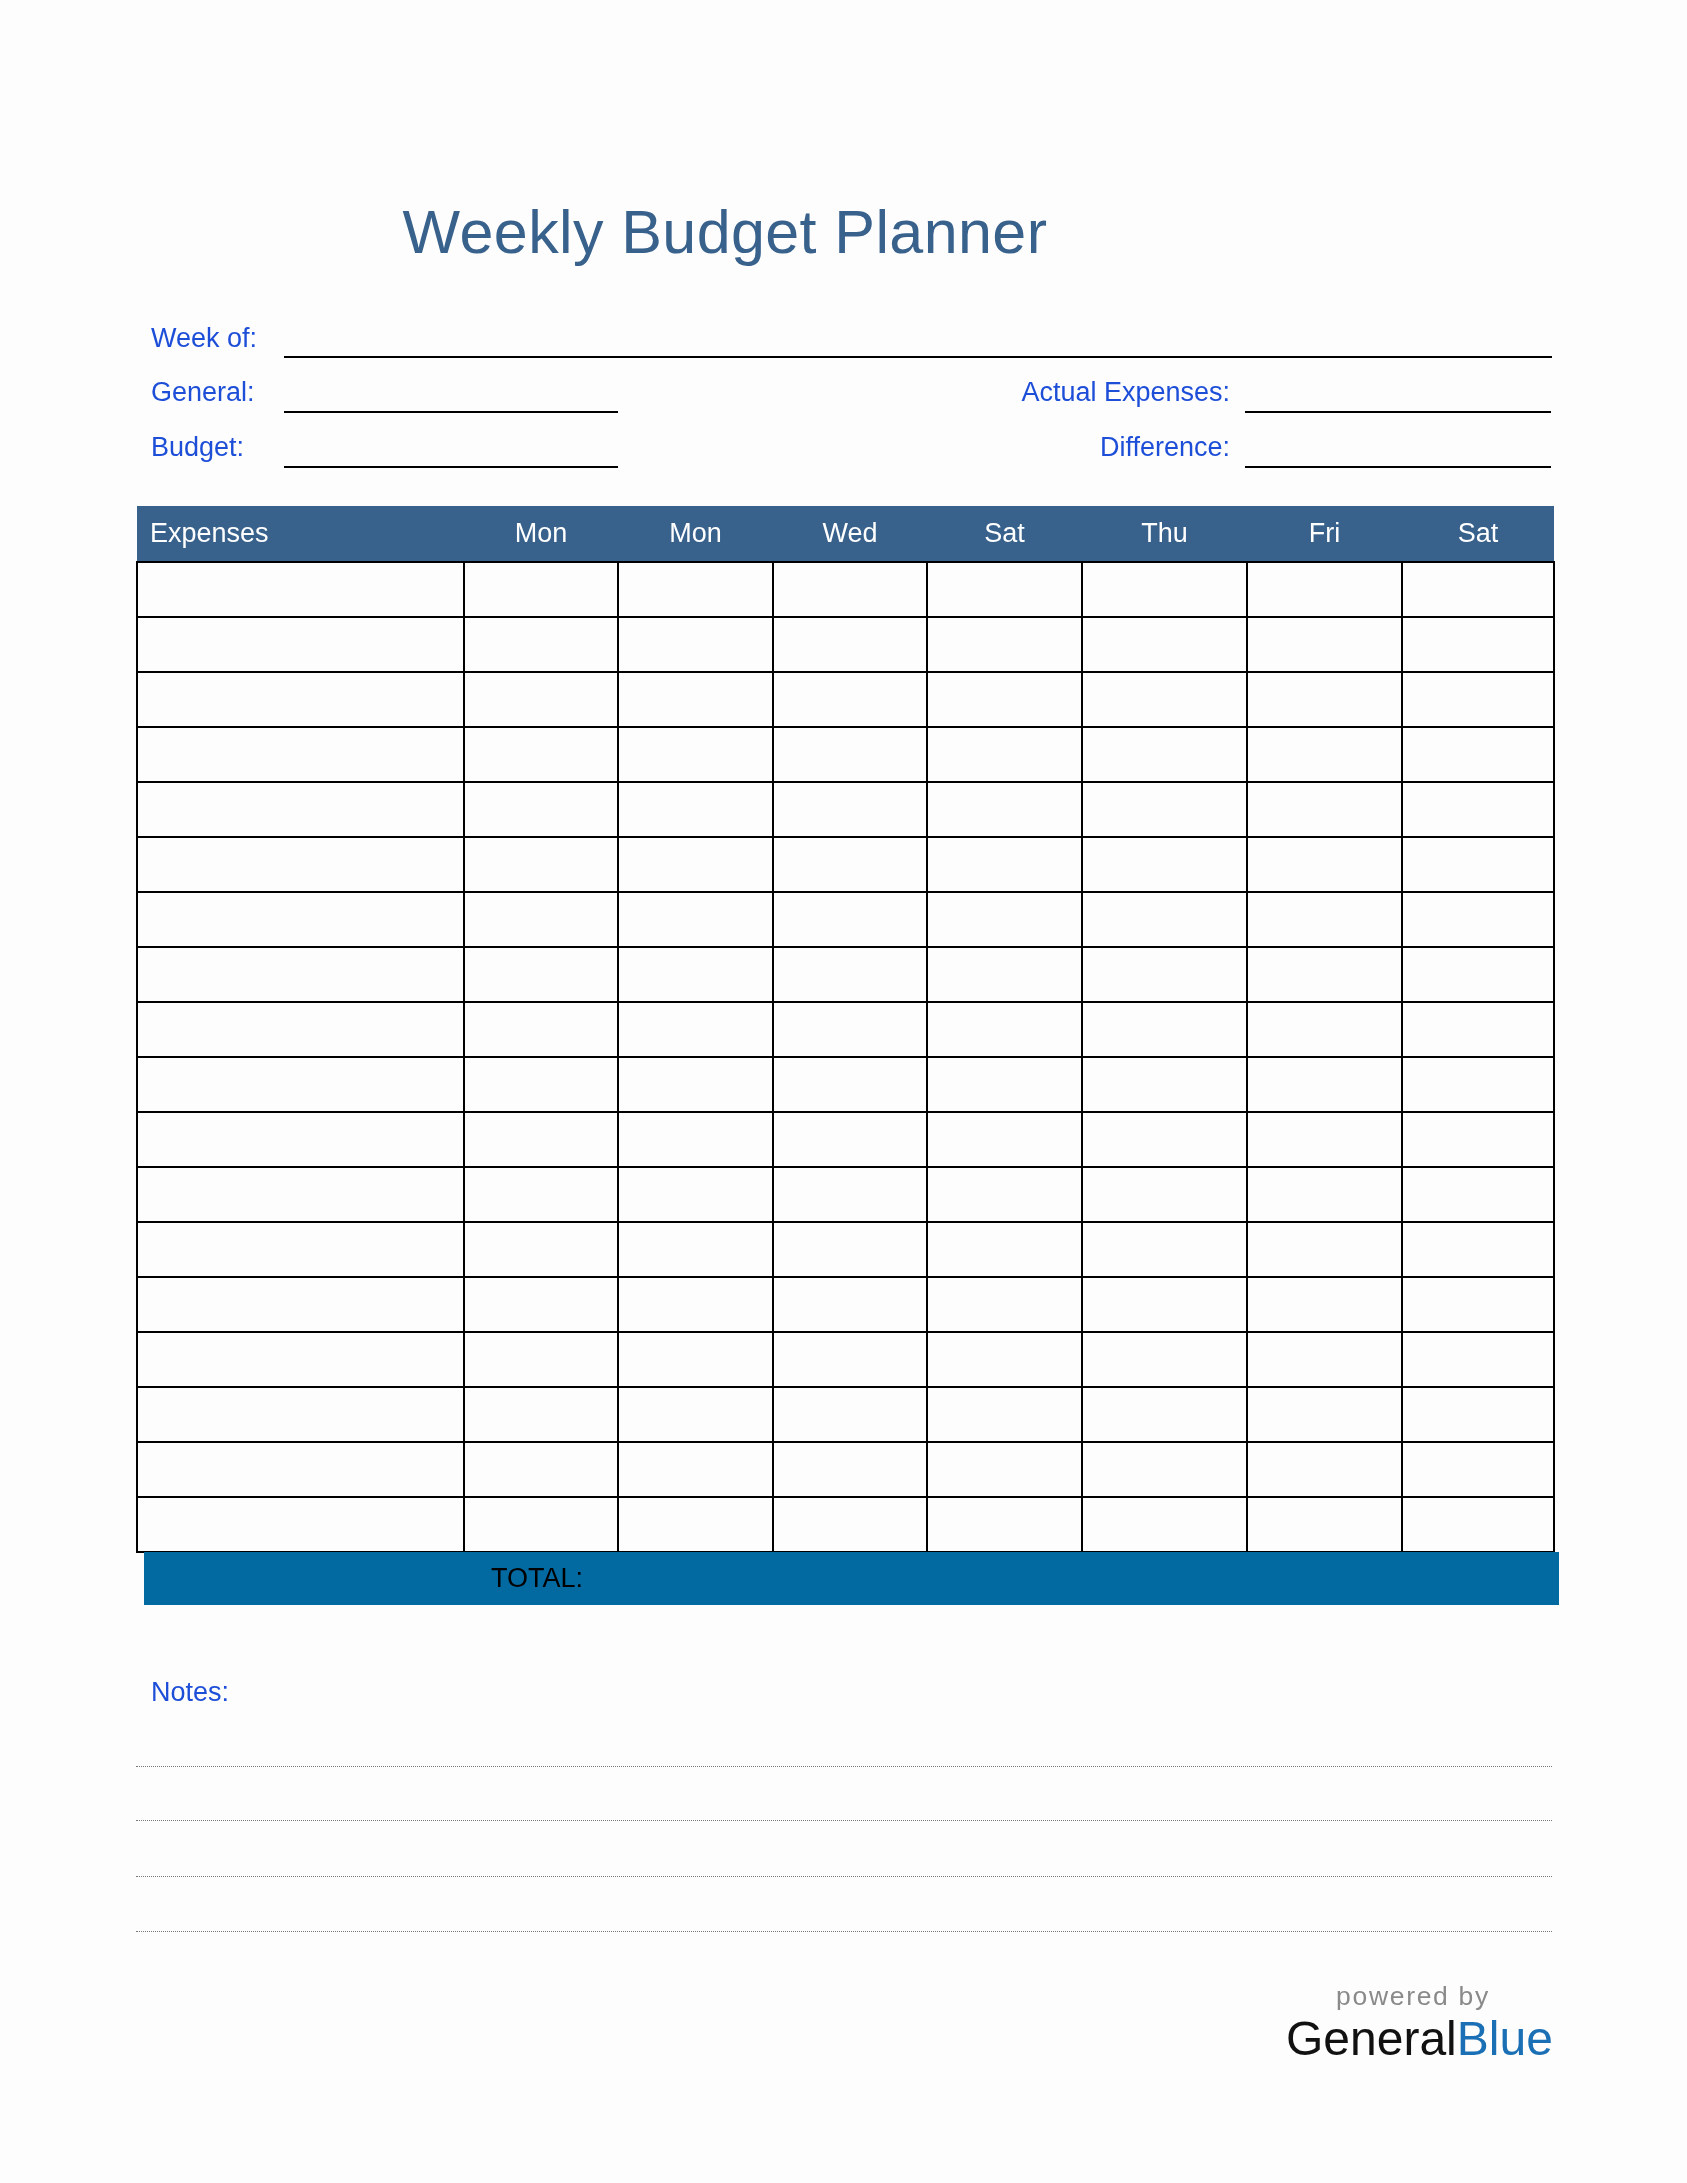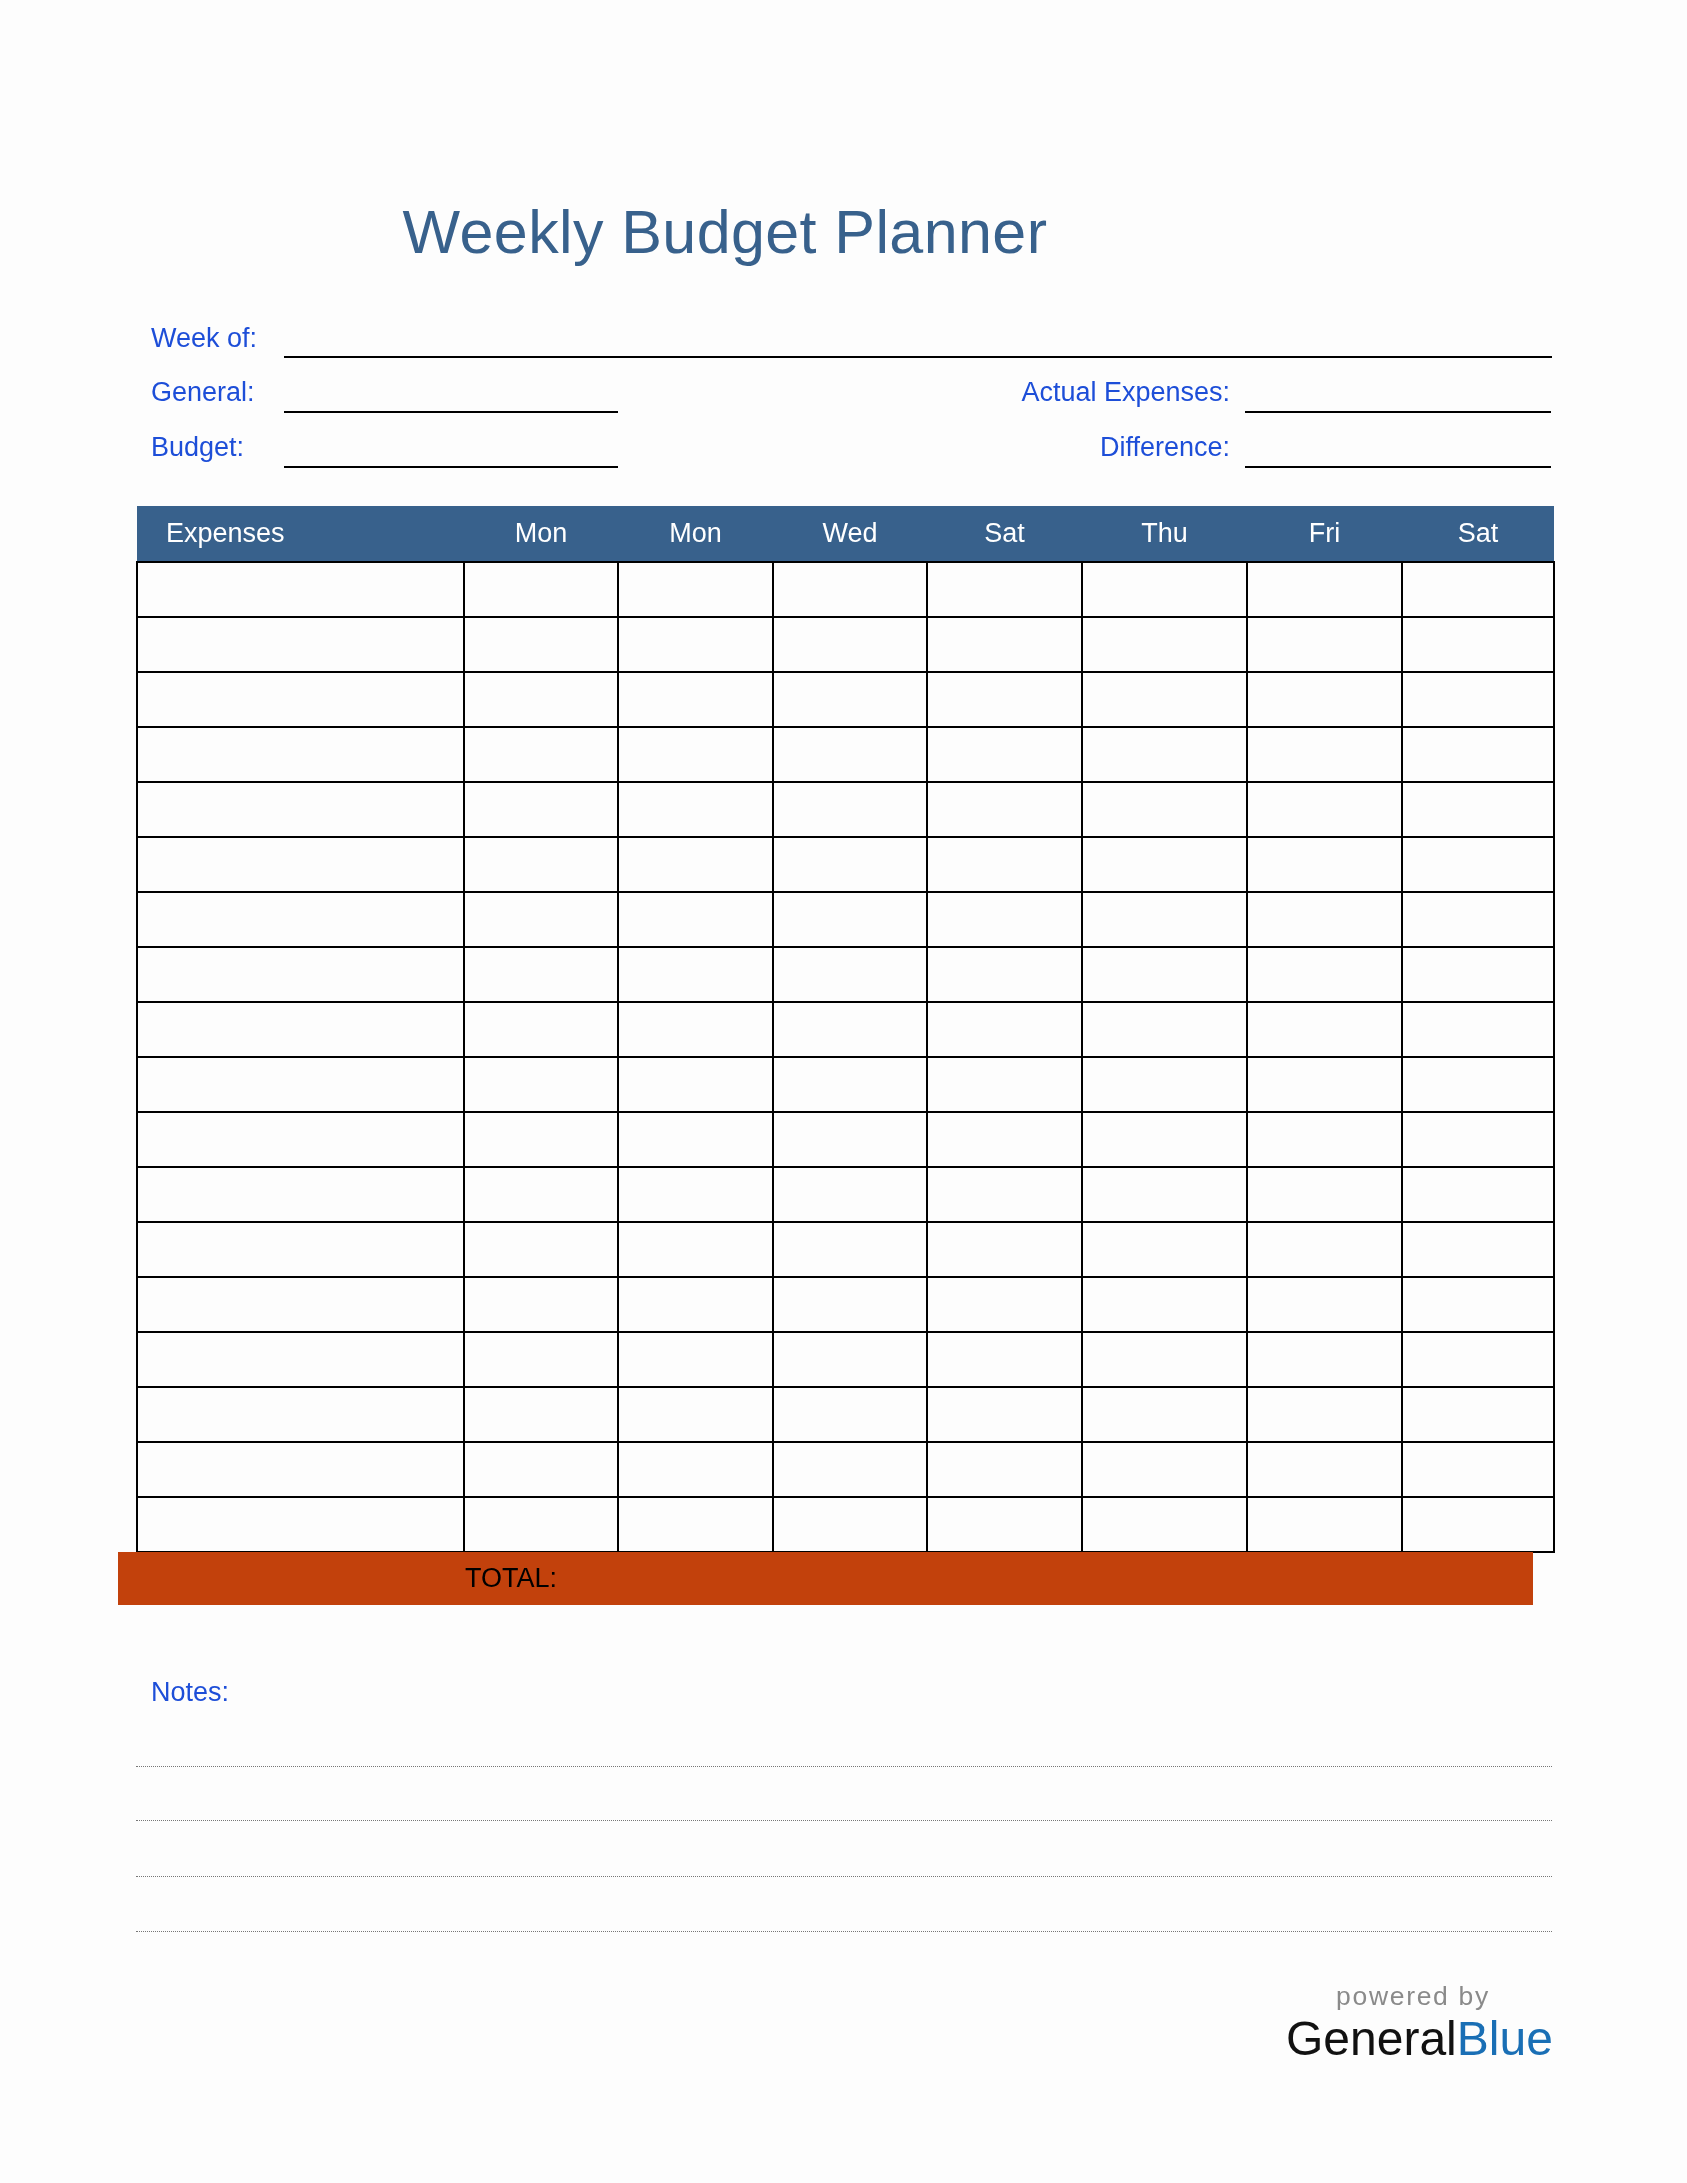--- a/index.html
+++ b/index.html
@@ -4,23 +4,23 @@
 <style>
   html, body { margin:0; padding:0; }
   body { width:1687px; height:2183px; background:#fdfdfd; position:relative; overflow:hidden;
          font-family:"Liberation Sans", "DejaVu Sans", sans-serif; color:#000; }
   .abs { position:absolute; }
   .title { left:0; width:1450px; top:197px; text-align:center; font-size:61px; color:#38618c; letter-spacing:0.4px; }
   .lbl { font-size:27px; color:#1d4ed8; }
   .line { position:absolute; height:0; border-bottom:2.1px solid #000; }
   table.grid { position:absolute; left:136px; top:506px; width:1415px; border-collapse:collapse; table-layout:fixed; }
   table.grid th { background:#38618c; color:#fff; font-weight:normal; font-size:27px; height:55px; padding:0; text-align:center; border:none; }
-  table.grid th.first { text-align:left; padding-left:29px; }
+  table.grid th.first { text-align:left; padding-left:13px; }
   table.grid td { height:53px; border:2.1px solid #000; padding:0; }
-  .total-row { position:absolute; left:118px; top:1552px; width:1415px; height:53px; background:#c2410c; }
+  .total-row { position:absolute; left:144px; top:1552px; width:1415px; height:53px; background:#0369a1; }
   .total-label { position:absolute; left:347px; top:10.8px; font-size:27px; }
   .notes-line { position:absolute; left:136px; width:1416px; height:0; border-bottom:1.7px dotted #777; }
   .powered { position:absolute; left:1296px; top:1981px; font-size:26.5px; color:#8a8a8a; letter-spacing:1.7px;margin-left:40px; }
   .brand { position:absolute; left:1286px; top:2011px; font-size:48px; }
   .brand .g { color:#111; }
   .brand .b { color:#1a6fb5; }
 </style>
 </head>
 <body>
 

